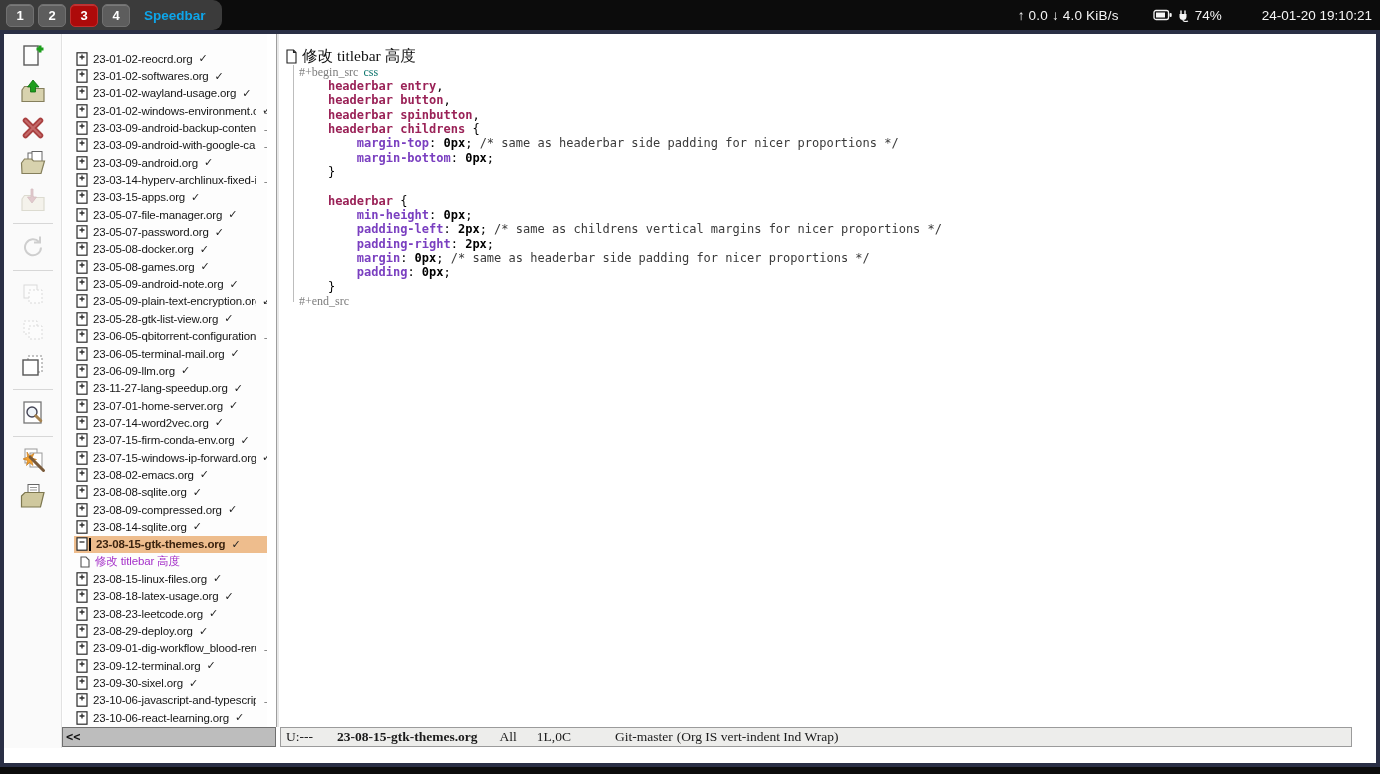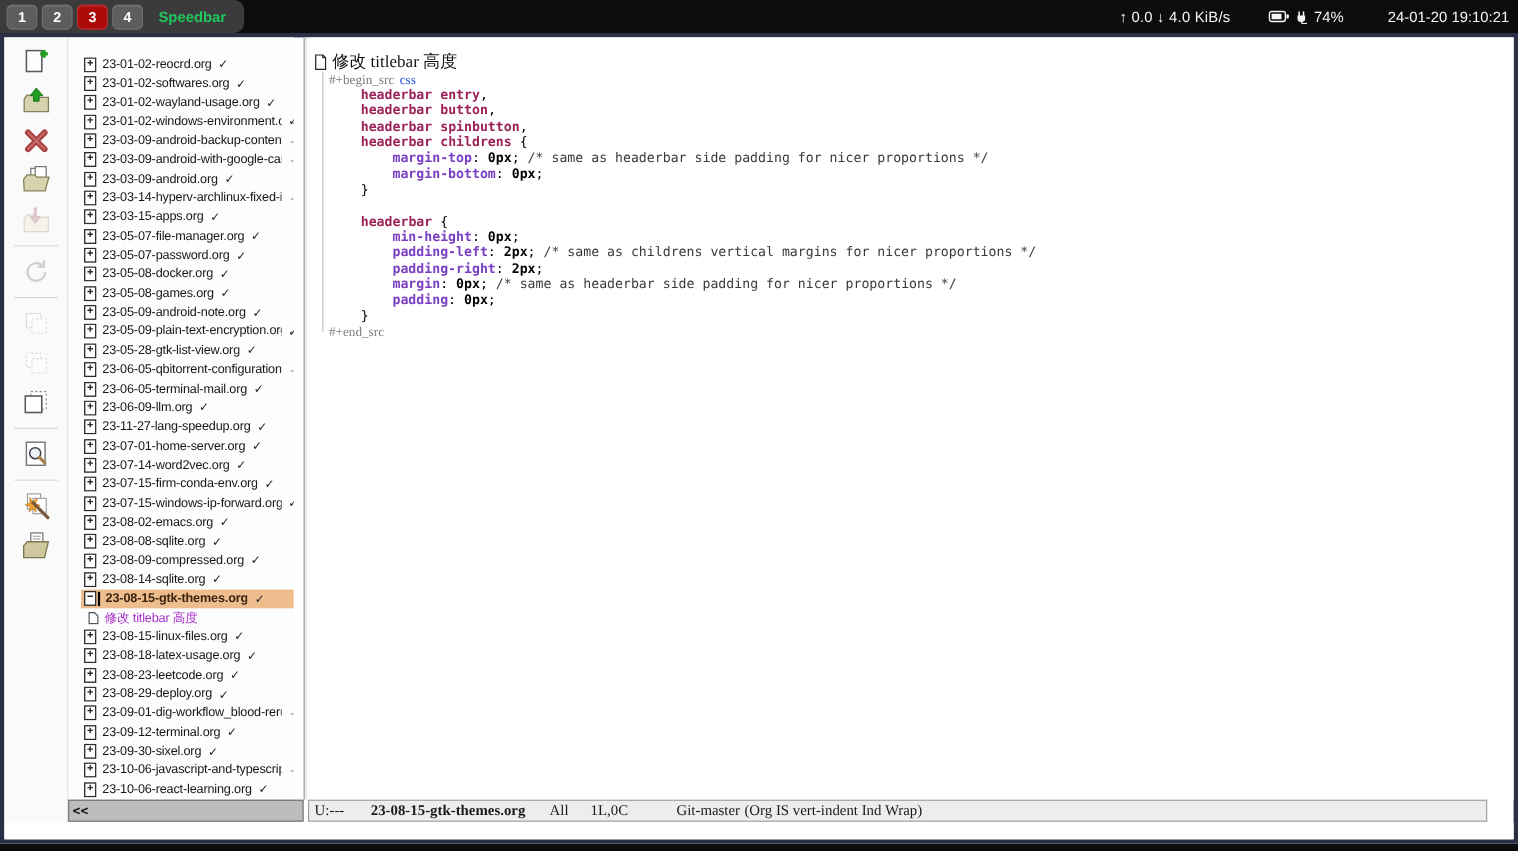--- a/index.html
+++ b/index.html
@@ -7,21 +7,21 @@
           font-family:"Liberation Sans",sans-serif;-webkit-font-smoothing:antialiased;}
 
   
   .topbar{position:absolute;left:0;top:0;width:1380px;height:30px;background:#0c0c0c;}
   .ws-group{position:absolute;left:0;top:0;height:30px;display:flex;align-items:center;
             padding:0 16px 0 6px;background:#3b3b3b;border-radius:0 9px 9px 0;}
   .ws-btn{width:26px;height:21px;margin-right:4px;border-radius:5px;background:#5d5d5d;
           border:1px solid #707070;box-shadow:inset 0 1px 0 rgba(255,255,255,.18);
           color:#fff;font-size:13px;font-weight:bold;display:flex;align-items:center;justify-content:center;}
   .ws-btn.active{background:var(--ws-active,#ad0a0a);border-color:#c03030;}
-  .ws-title{margin-left:10px;color:#22c55e;font-size:13.5px;font-weight:600;}
+  .ws-title{margin-left:10px;color:#0ea5e9;font-size:13.5px;font-weight:600;}
   .top-right{position:absolute;right:0;top:0;height:30px;display:flex;align-items:center;
              color:#f5f5f5;font-size:13.5px;padding-right:8px;}
   .net{letter-spacing:.2px;}
   .battery{display:flex;align-items:center;margin-left:34px;gap:4px;}
   .clock{margin-left:40px;}
 
   
   .window{position:absolute;left:0;top:30px;width:1372px;height:729px;
           border:4px solid var(--window-border,#2a2f45);background:#fff;}
 
@@ -46,21 +46,21 @@
   .cursor{width:2px;height:13px;background:#000;margin-left:1px;flex:0 0 auto;}
 
   .panel-divider{position:absolute;left:272px;top:0;width:3px;height:693px;background:#e8e8e8;
                  border-left:1px solid #9e9e9e;box-sizing:border-box;}
 
   .editor{position:absolute;left:276px;top:0;width:1096px;height:693px;background:#fff;}
   .org-heading{position:absolute;left:6px;top:12px;display:flex;align-items:center;gap:5px;
                font-family:"Liberation Serif",serif;font-size:15.5px;font-weight:500;color:#111;}
   .indent-line{position:absolute;left:13px;top:31px;width:1px;height:237px;background:#bdbdbd;}
   .src-meta{position:absolute;left:19px;font-family:"Liberation Serif",serif;font-size:12px;color:#7d7d7d;}
-  .src-meta .lang{color:#1d4ed8;margin-left:5px;}
+  .src-meta .lang{color:#0f766e;margin-left:5px;}
   .code-block{position:absolute;left:19px;top:45px;}
   .code-line{font-family:"DejaVu Sans Mono",monospace;font-size:12px;line-height:14.35px;
              white-space:pre;color:#000;font-weight:500;}
   .tok-sel{color:var(--selector,#9a2257);font-weight:bold;}
   .tok-prop{color:var(--property,#7a3fc0);font-weight:bold;}
   .tok-val{color:#000;font-weight:bold;}
   .tok-com{color:#3a3a3a;font-weight:normal;}
 
   .sb-modeline{position:absolute;left:58px;top:693px;width:214px;height:20px;background:#bdbdbd;
                border:1px solid #6f6f6f;box-sizing:border-box;

